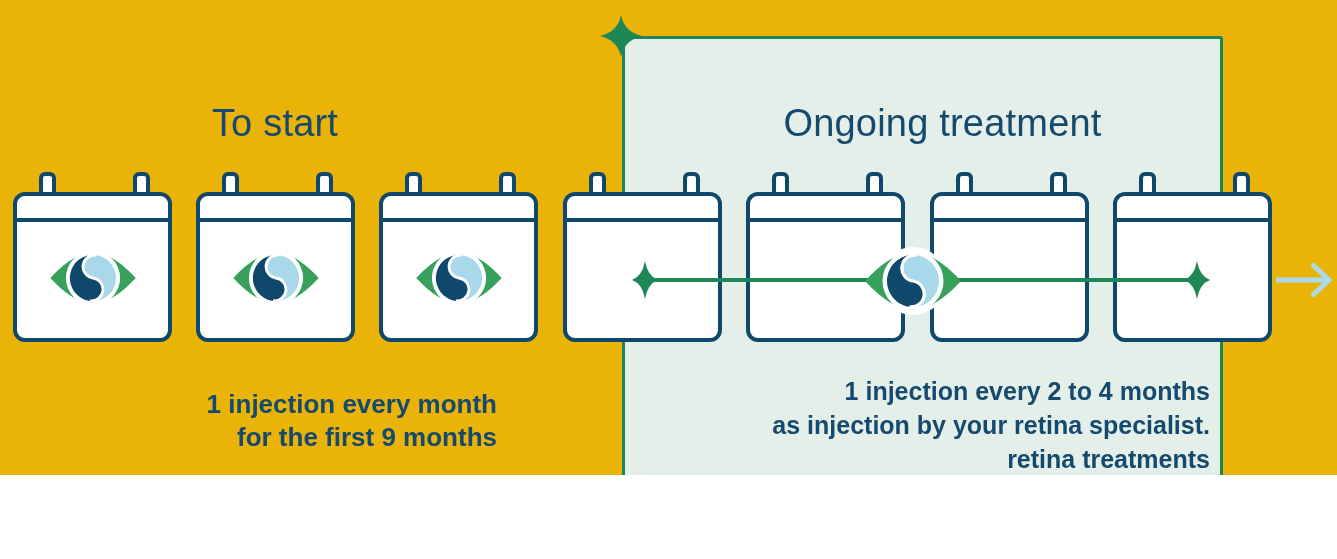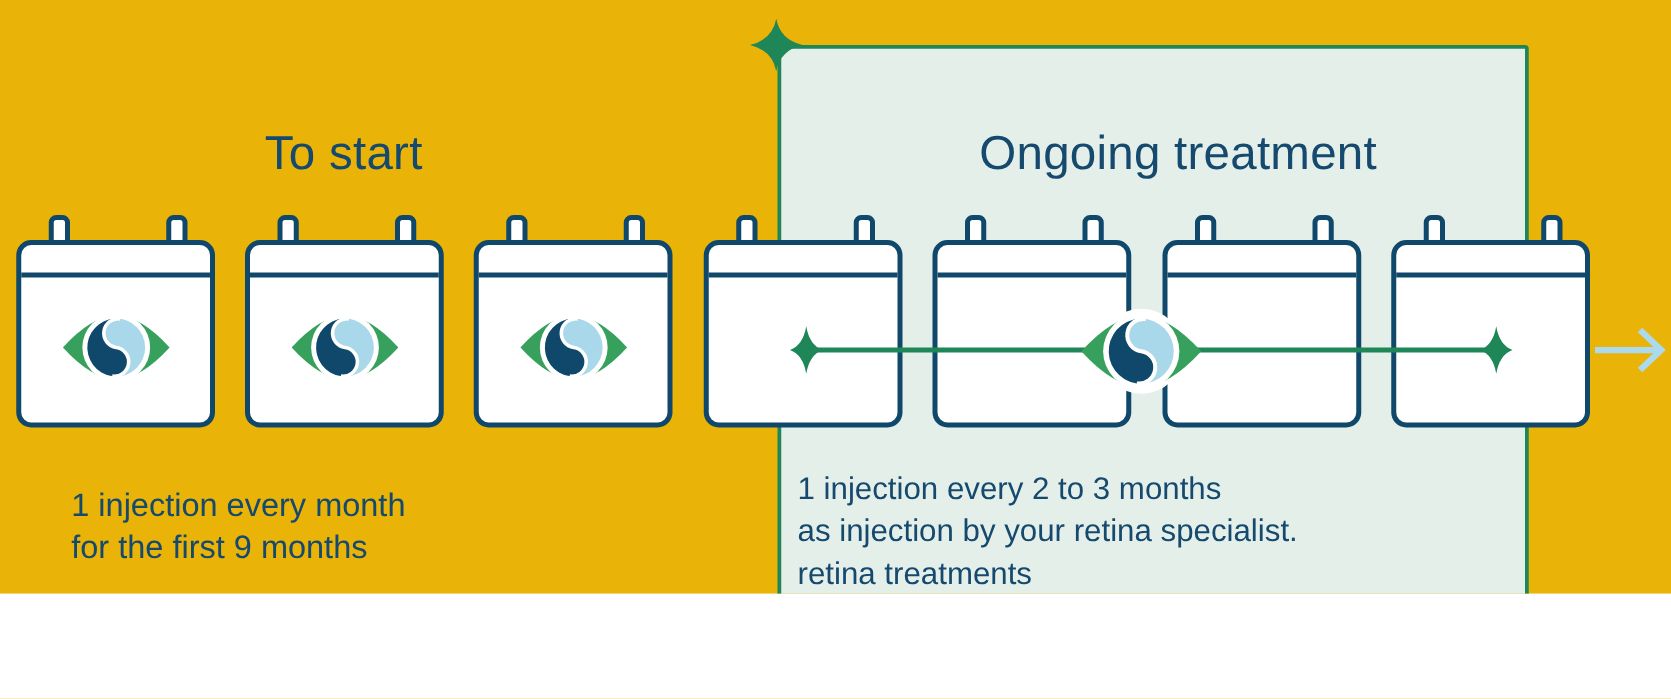--- a/index.html
+++ b/index.html
@@ -46,21 +46,21 @@
   .timeline-line{position:absolute;left:645px;top:278px;width:552px;height:4px;background:var(--green);}
   .diamond{position:absolute;width:28px;height:40px;}
   .diamond-1{left:631px;top:260px;}
   .diamond-2{left:1183px;top:260px;}
   .spark-corner{position:absolute;left:599px;top:14px;width:44px;height:44px;}
   .mid-logo{position:absolute;left:858px;top:245px;width:110px;height:72px;}
   .flow-arrow{position:absolute;left:1276px;top:260px;width:62px;height:40px;}
 
   
   .caption{
-    position:absolute;color:var(--text-navy);font-weight:normal;text-align:left;
+    position:absolute;color:var(--text-navy);font-weight:bold;text-align:right;
   }
   .caption span{display:block;}
   .caption-start{left:57px;width:440px;top:388px;font-size:26px;line-height:33px;}
   .caption-ongoing{left:638px;width:572px;top:374px;font-size:25px;line-height:34px;}
 
   
   .f-navy{fill:var(--navy);} .f-green{fill:var(--green);}
   .f-logo-green{fill:var(--logo-green);} .f-logo-blue{fill:var(--logo-blue);}
   .f-white{fill:#fff;} .s-white{stroke:#fff;}
   .s-arrow{stroke:var(--arrow-blue);}
@@ -172,18 +172,18 @@
   <svg class="flow-arrow" viewBox="0 0 62 40">
     <path d="M 0 20 H 52" fill="none" class="s-arrow" stroke-width="5"></path>
     <path d="M 36 4 L 53 20 L 36 36" fill="none" class="s-arrow" stroke-width="5" stroke-linejoin="miter"></path>
   </svg>
 
   <div class="caption caption-start">
     <span>1 injection every month</span>
     <span>for the first 9 months</span>
   </div>
   <div class="caption caption-ongoing">
-    <span>1 injection every 2 to 3 months</span>
+    <span>1 injection every 2 to 4 months</span>
     <span>as injection by your retina specialist.</span>
     <span>retina treatments</span>
   </div>
 
 </div>
 
 </body></html>

